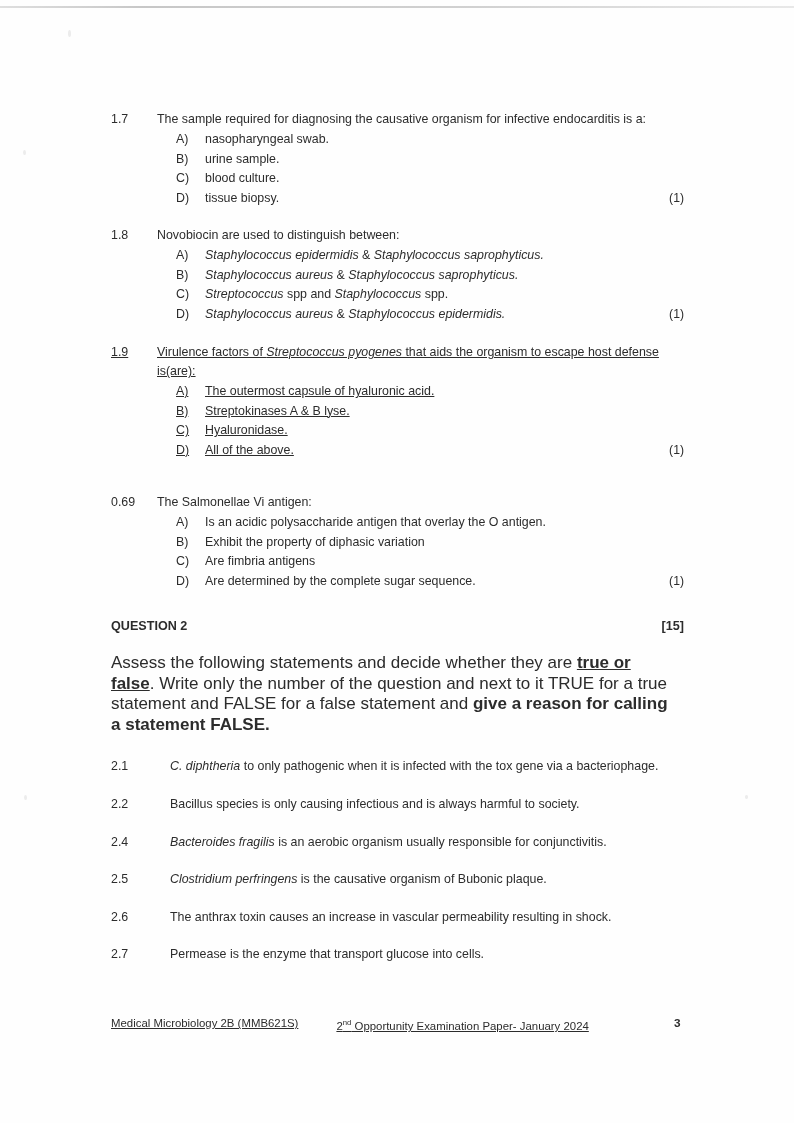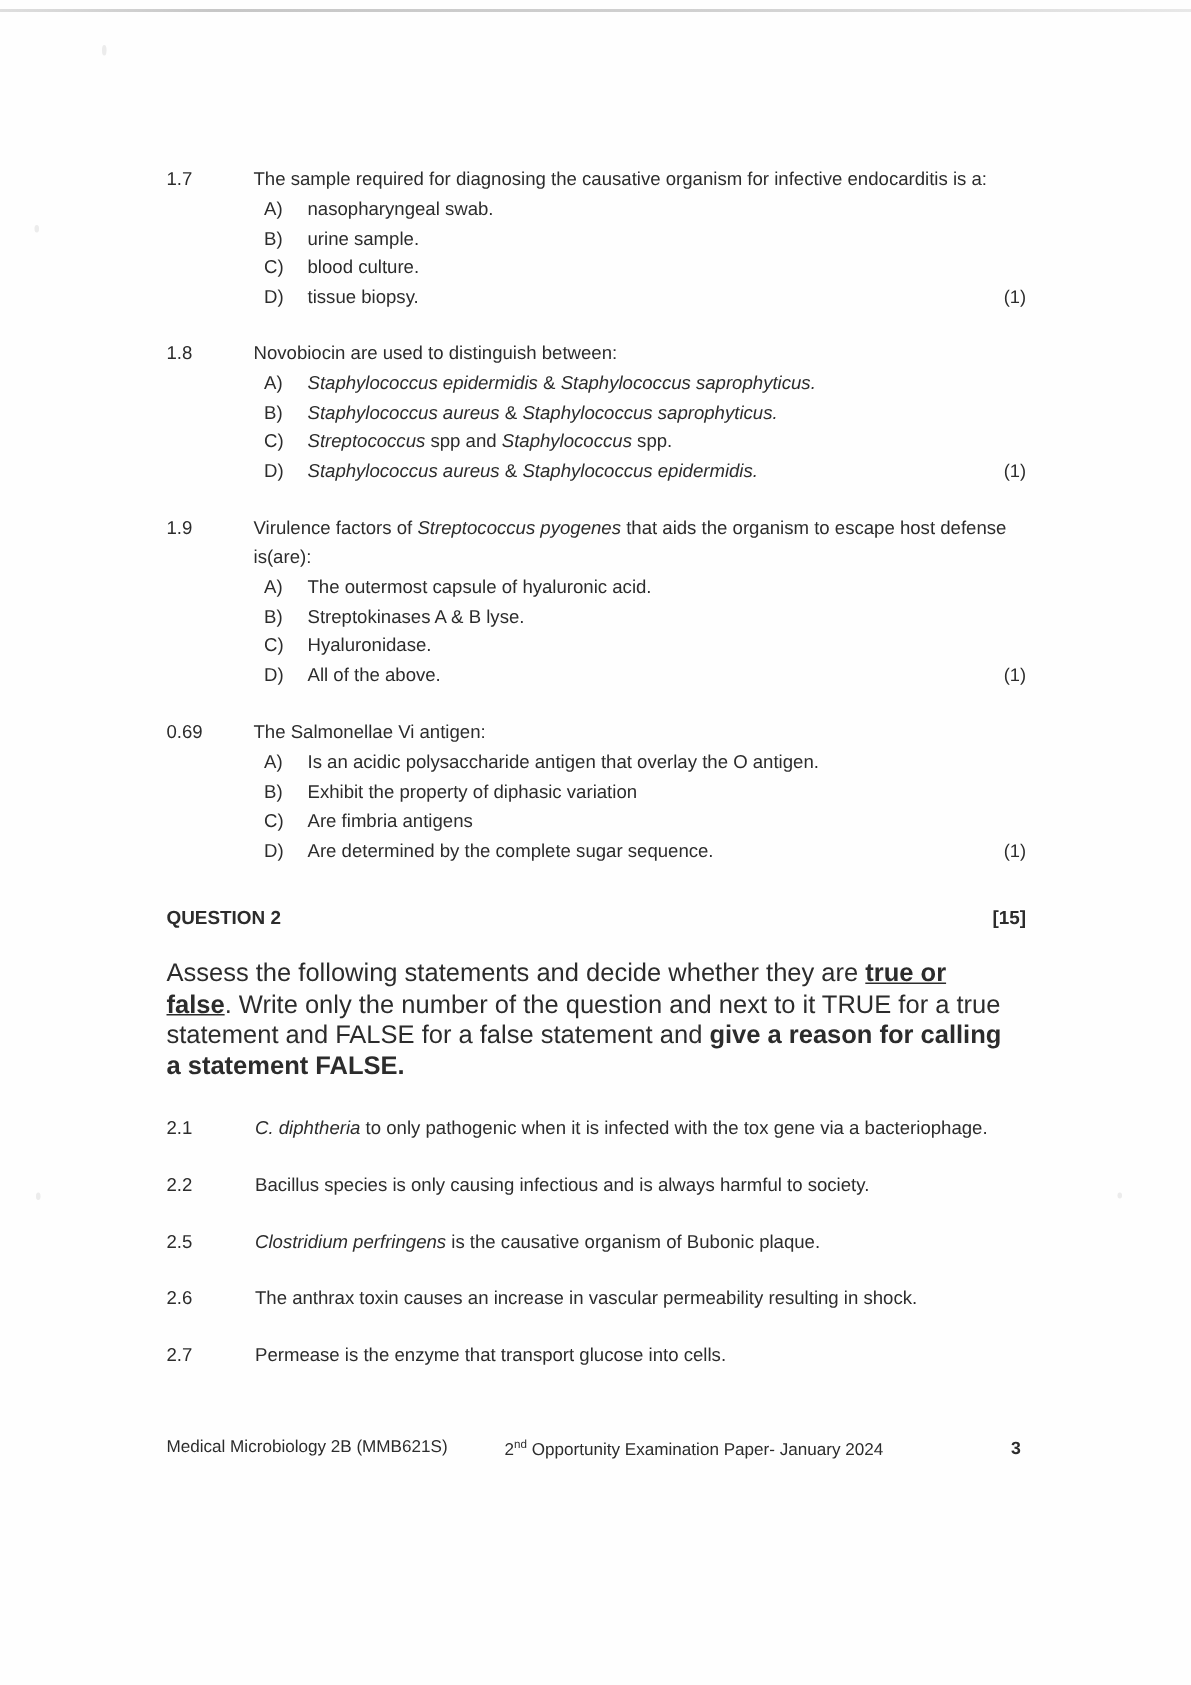--- a/index.html
+++ b/index.html
@@ -45,21 +45,20 @@
   }
 
   
   .mcq {
     position: relative;
     margin-bottom: 18px;
   }
   .qrow {
     display: flex;
     align-items: flex-start;
-    gap: 12px;
   }
   .qnum {
     width: 46px;
     flex: 0 0 46px;
     font-size: 12.4px;
     line-height: 19px;
   }
   .qstem {
     flex: 1 1 auto;
     font-size: 12.4px;
@@ -130,26 +129,27 @@
     line-height: 19.5px;
     gap: 13px;
   }
   .tf .qnum { width: 46px; flex: 0 0 46px; }
   .tf .tf-text { flex: 1 1 auto; }
 
   
   .footer {
     position: absolute;
     left: 111px;
-    top: 955px;
+    top: 1015px;
     width: 572px;
     font-size: 11.4px;
     line-height: 16px;
     display: flex;
-    align-items: center;
+    align-items: flex-start;
+    text-decoration: underline;
   }
   .footer .f-course { white-space: nowrap; }
   .footer .f-paper {
     margin-left: 38px;
     white-space: nowrap;
   }
   .footer .f-page {
     position: absolute;
     left: 563px;
     font-weight: bold;
@@ -215,21 +215,21 @@
           <span class="opt-text"><i class="sp">Streptococcus</i> spp and <i class="sp">Staphylococcus</i> spp.</span>
         </div>
         <div class="opt">
           <span class="opt-letter">D)</span>
           <span class="opt-text"><i class="sp">Staphylococcus aureus</i> &amp; <i class="sp">Staphylococcus epidermidis.</i></span>
         </div>
       </div>
       <div class="marks">(1)</div>
     </div>
 
-    <div class="mcq" style="margin-bottom:19px;">
+    <div class="mcq" style="margin-bottom:33px;text-decoration:underline;">
       <div class="qrow">
         <div class="qnum">1.9</div>
         <div class="qstem">Virulence factors of <i class="sp">Streptococcus pyogenes</i> that aids the organism to escape host defense is(are):</div>
       </div>
       <div class="options">
         <div class="opt">
           <span class="opt-letter">A)</span>
           <span class="opt-text">The outermost capsule of hyaluronic acid.</span>
         </div>
         <div class="opt">
@@ -289,20 +289,24 @@
         <span class="qnum">2.1</span>
         <span class="tf-text"><i class="sp">C. diphtheria</i><span> to only pathogenic when it is infected with the tox gene via a bacteriophage.</span></span>
       </div>
 
       <div class="tf" style="margin-bottom:18px;">
         <span class="qnum">2.2</span>
         <span class="tf-text">Bacillus species is only causing infectious and is always harmful to society.</span>
       </div>
 
 
+      <div class="tf" style="margin-bottom:18px;">
+        <span class="qnum">2.4</span>
+        <span class="tf-text"><i class="sp">Bacteroides fragilis</i><span> is an aerobic organism usually responsible for conjunctivitis.</span></span>
+      </div>
 
       <div class="tf" style="margin-bottom:18px;">
         <span class="qnum">2.5</span>
         <span class="tf-text"><i class="sp">Clostridium perfringens</i><span> is the causative organism of Bubonic plaque.</span></span>
       </div>
 
       <div class="tf" style="margin-bottom:18px;">
         <span class="qnum">2.6</span>
         <span class="tf-text">The anthrax toxin causes an increase in vascular permeability resulting in shock.</span>
       </div>

